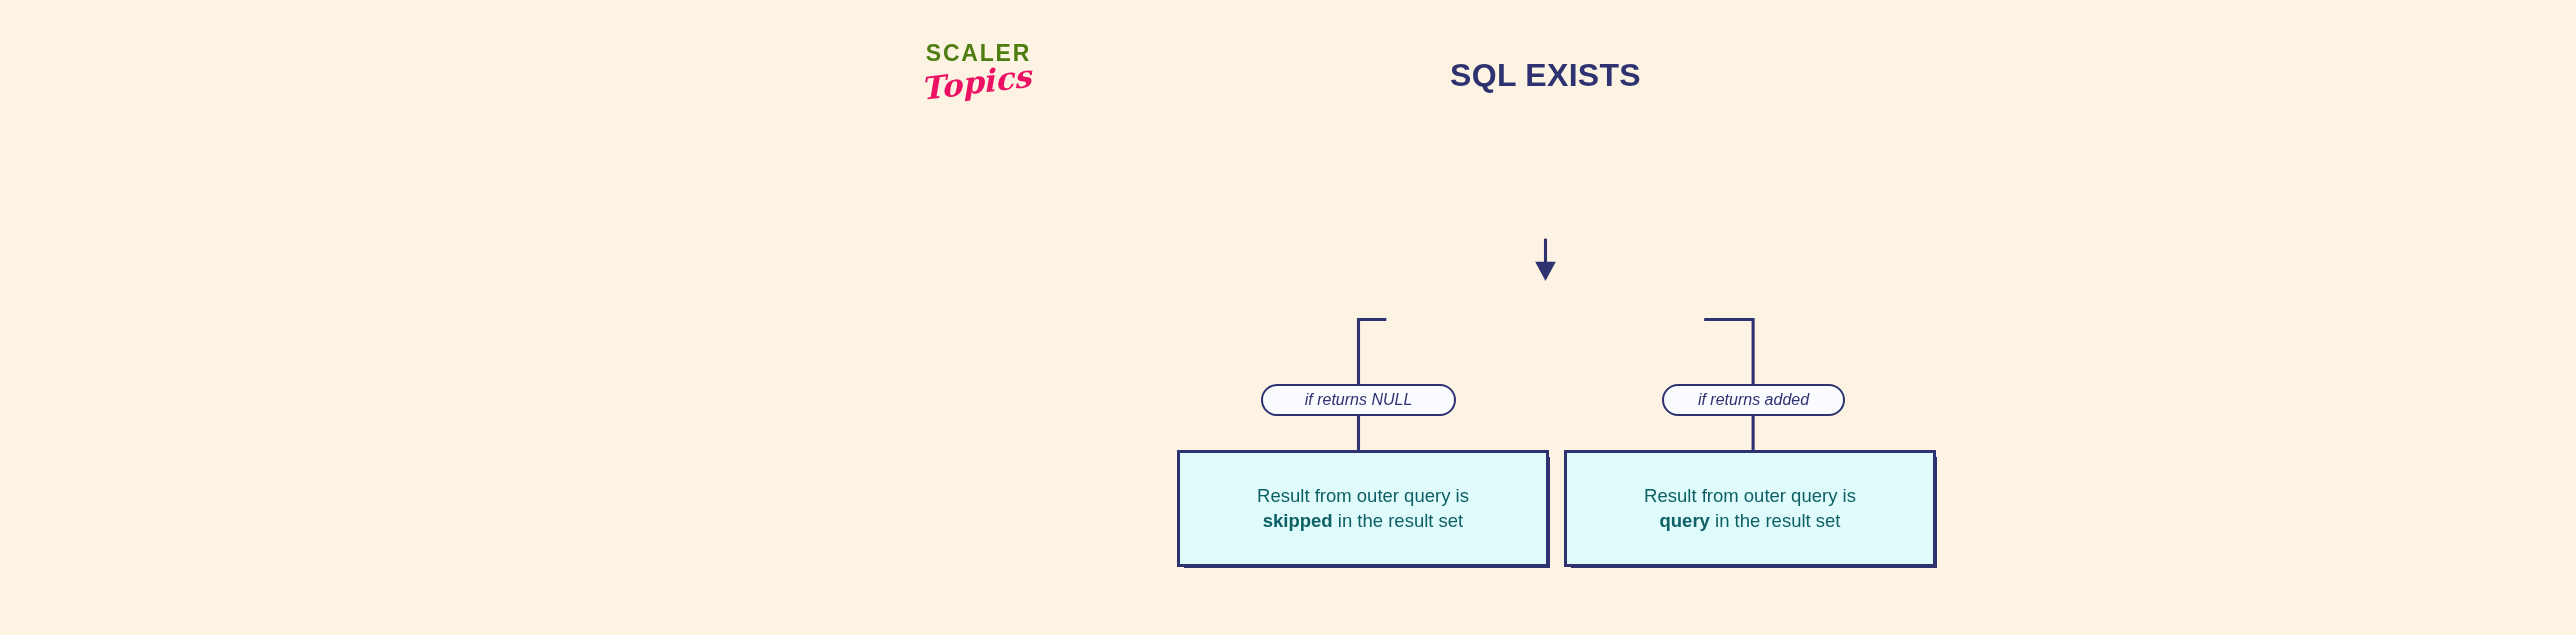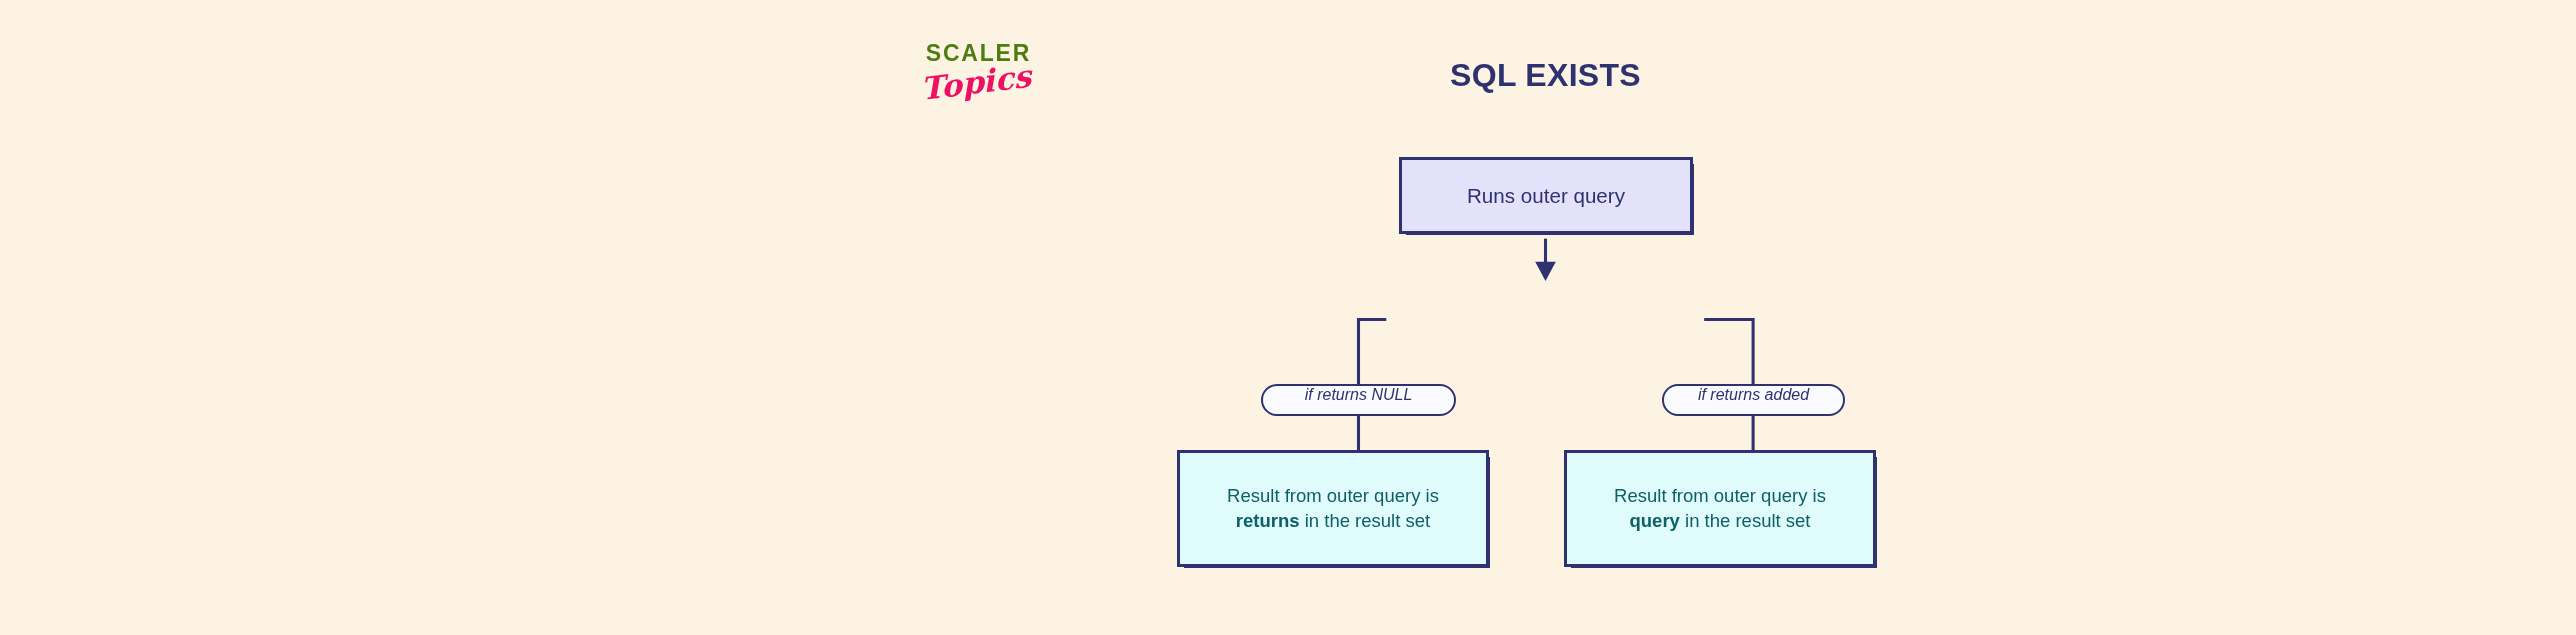--- a/index.html
+++ b/index.html
@@ -138,41 +138,42 @@
     margin-top: -7.7px;
     z-index: 4;
   }
   #port-left  { left: -10.8px; }
   #port-right { right: -10.8px; }
 
   
   .result-box {
     position: absolute;
     top: 450px;
-    width: 312px;
+    width: 372px;
     height: 117px;
     background: #e0fbfb;
     font-size: 18.5px;
     color: #0d6066;
     padding: 0 12.4px;
   }
   .result-box .node-shadow { background: #4fe3ea; }
   #node-result-skipped { left: 1177px; }
   #node-result-added   { left: 1564px; }
   .result-box b { font-weight: 700; }
 
   
   .condition-pill {
     position: absolute;
     top: 384px;
     height: 32px;
     border: 2.6px solid #2e3270;
     border-radius: 20.6px;
     background: #fafbff;
     display: flex;
+    align-items: center;
     justify-content: center;
     font-style: italic;
     font-size: 16px;
     color: #2e3270;
     white-space: nowrap;
     padding: 0 13.4px;
     z-index: 5;
   }
   #pill-returns-null { left: 1261px; width: 195px; }
   #pill-returns-rows { left: 1662px; width: 183px; }
@@ -198,39 +199,35 @@
 
     <polyline points="2691,620 2637,620 2637,745" fill="none" stroke="#2e3270" stroke-width="6"></polyline>
 
     <line x1="2637" y1="807" x2="2637" y2="876" stroke="#2e3270" stroke-width="6"></line>
 
     <polyline points="3308,620 3403,620 3403,745" fill="none" stroke="#2e3270" stroke-width="6"></polyline>
 
     <line x1="3403" y1="807" x2="3403" y2="876" stroke="#2e3270" stroke-width="6"></line>
   </svg>
 
-  <div class="node-box" id="node-outer-query">
-    <span class="node-shadow"></span>
-    <span class="node-label">Runs outer query</span>
-  </div>
 
 
   <div class="condition-pill" id="pill-returns-null">
     <span>if returns NULL</span>
   </div>
 
   <div class="condition-pill" id="pill-returns-rows">
     <span>if returns added</span>
   </div>
 
   <div class="node-box result-box" id="node-result-skipped">
     <span class="node-shadow"></span>
     <span class="node-label">
       <span>Result from outer query is</span><br>
-      <b>returns</b><span> in the result set</span>
+      <b>skipped</b><span> in the result set</span>
     </span>
   </div>
 
   <div class="node-box result-box" id="node-result-added">
     <span class="node-shadow"></span>
     <span class="node-label">
       <span>Result from outer query is</span><br>
       <b>query</b><span> in the result set</span>
     </span>
   </div>

